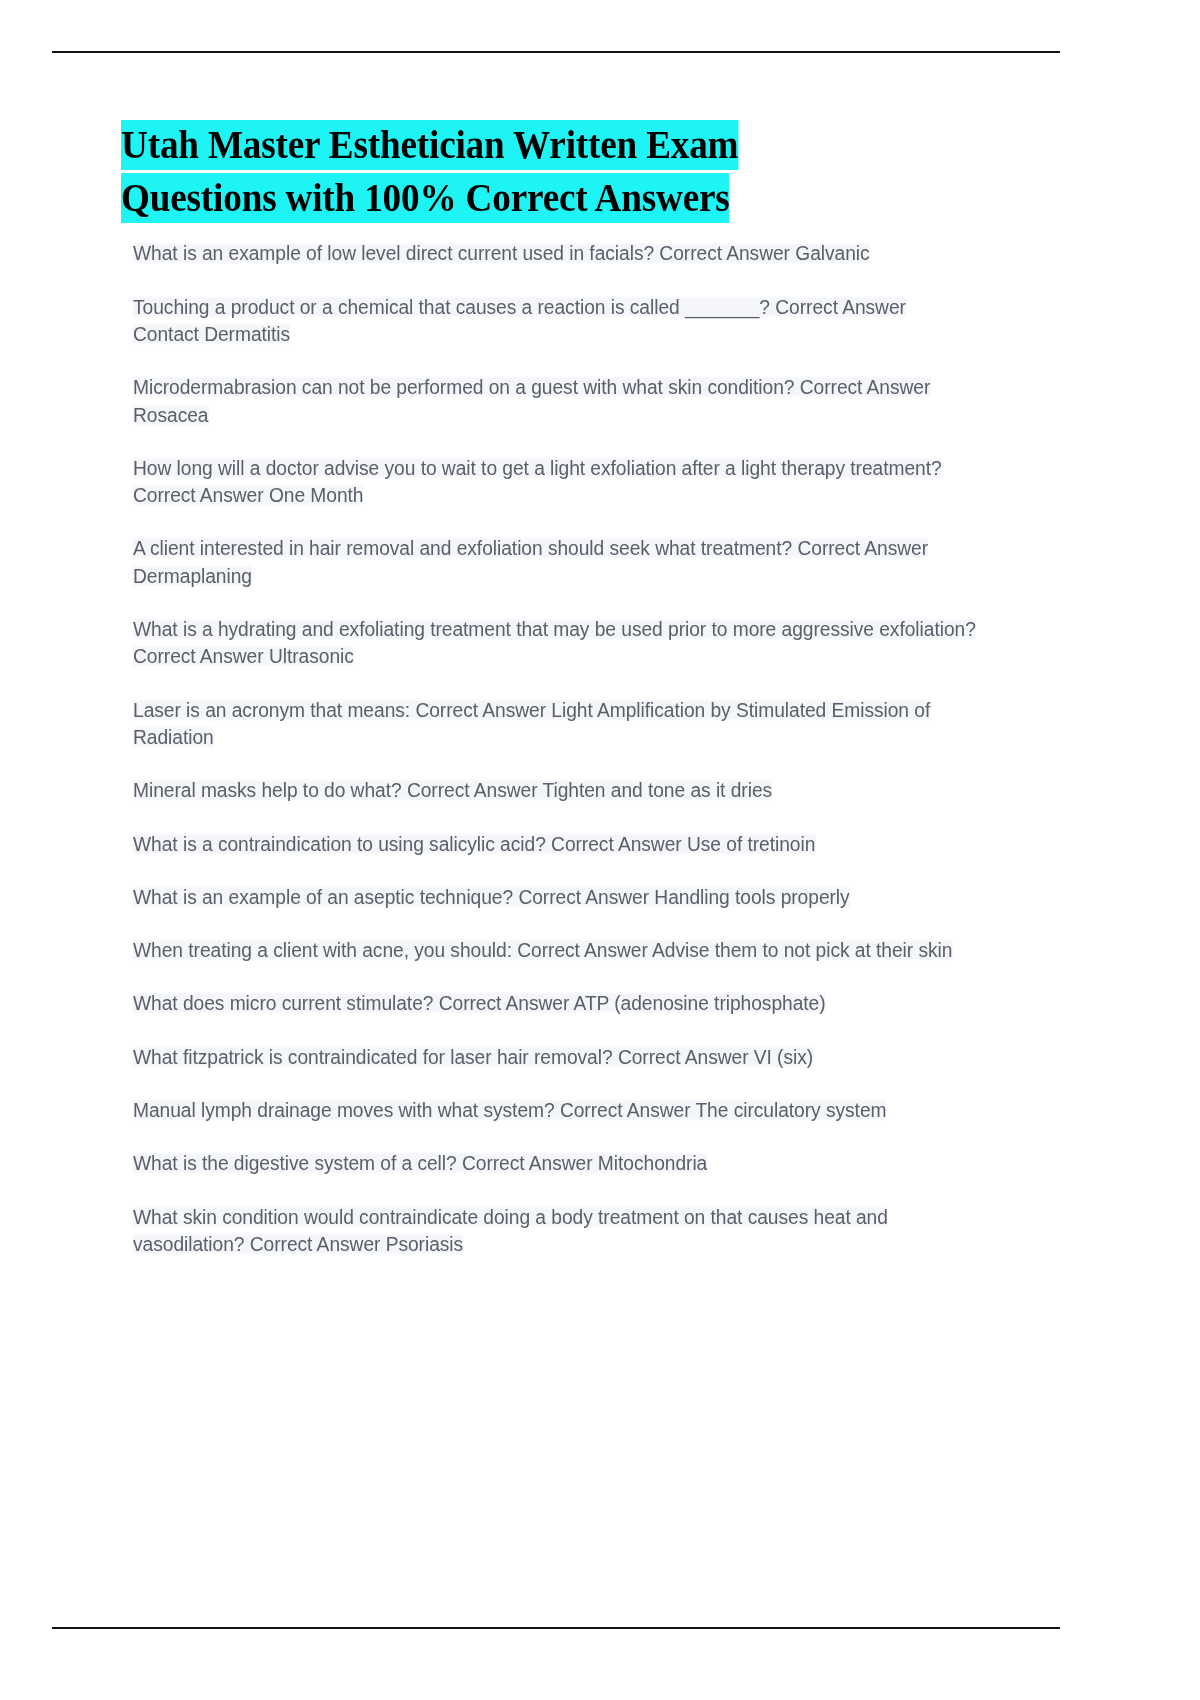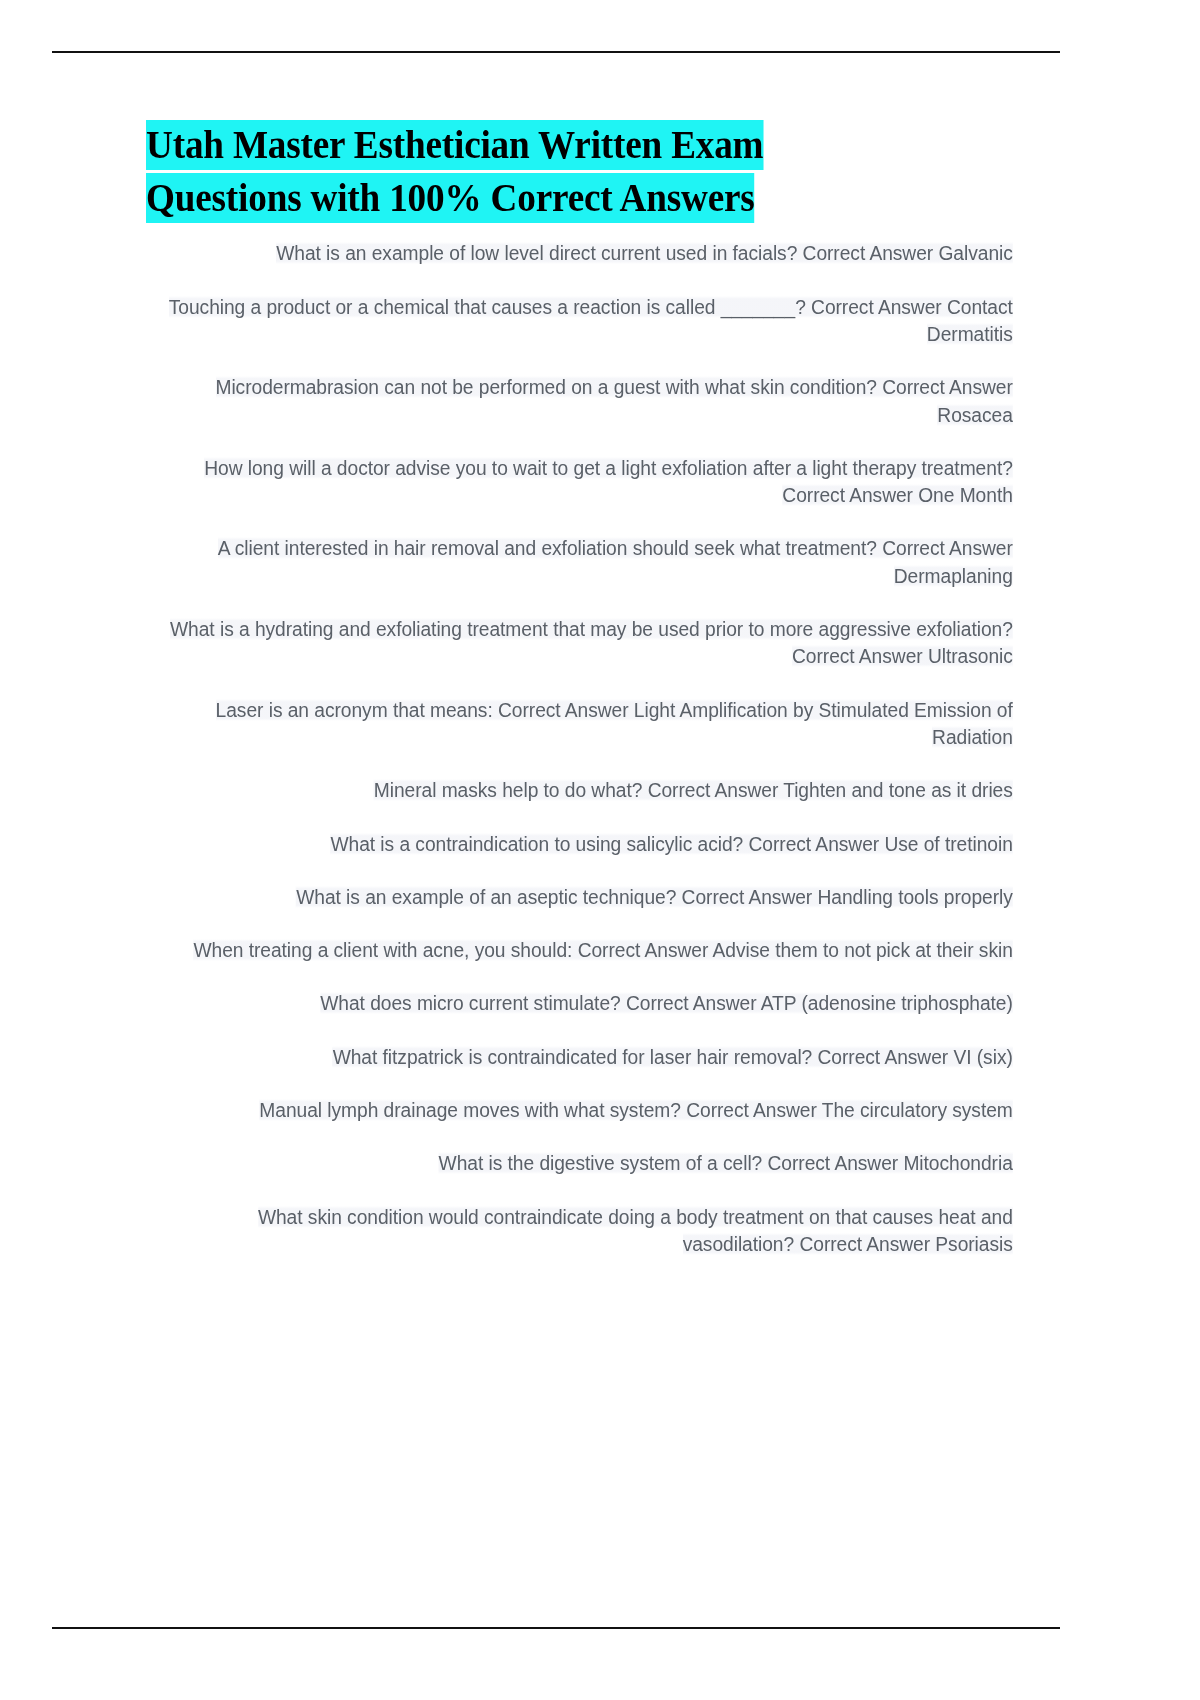--- a/index.html
+++ b/index.html
@@ -29,21 +29,21 @@
     left: 52px;
     width: 1008px;
     height: 2px;
     background: #111111;
   }
   .rule-top    { top: 51px; }
   .rule-bottom { top: 1627px; }
 
   .content {
     position: absolute;
-    left: 146px;
+    left: 121px;
     top: 118px;
     width: 880px;
   }
 
   
   .doc-title {
     margin: 0 0 16px 0;
     font-family: "Liberation Serif", "DejaVu Serif", serif;
     font-weight: bold;
     font-size: 40px;
@@ -56,24 +56,23 @@
   }
   .doc-title .hl {
     background: #1FF4F4;
     box-decoration-break: clone;
     -webkit-box-decoration-break: clone;
     padding: 2px 0 3px 0;
   }
 
   
   .body-list {
-    margin: 0;
+    margin: 12px;
     padding: 0;
     list-style: none;
-    text-align: right;
   }
   .qa-para {
     margin: 0 0 26px 0;
     font-family: "Liberation Sans", sans-serif;
     font-size: 19.5px;
     line-height: 1.40;
     color: #5a6068;
     letter-spacing: -0.05px;
     transform: scaleX(0.985);
     transform-origin: left top;

